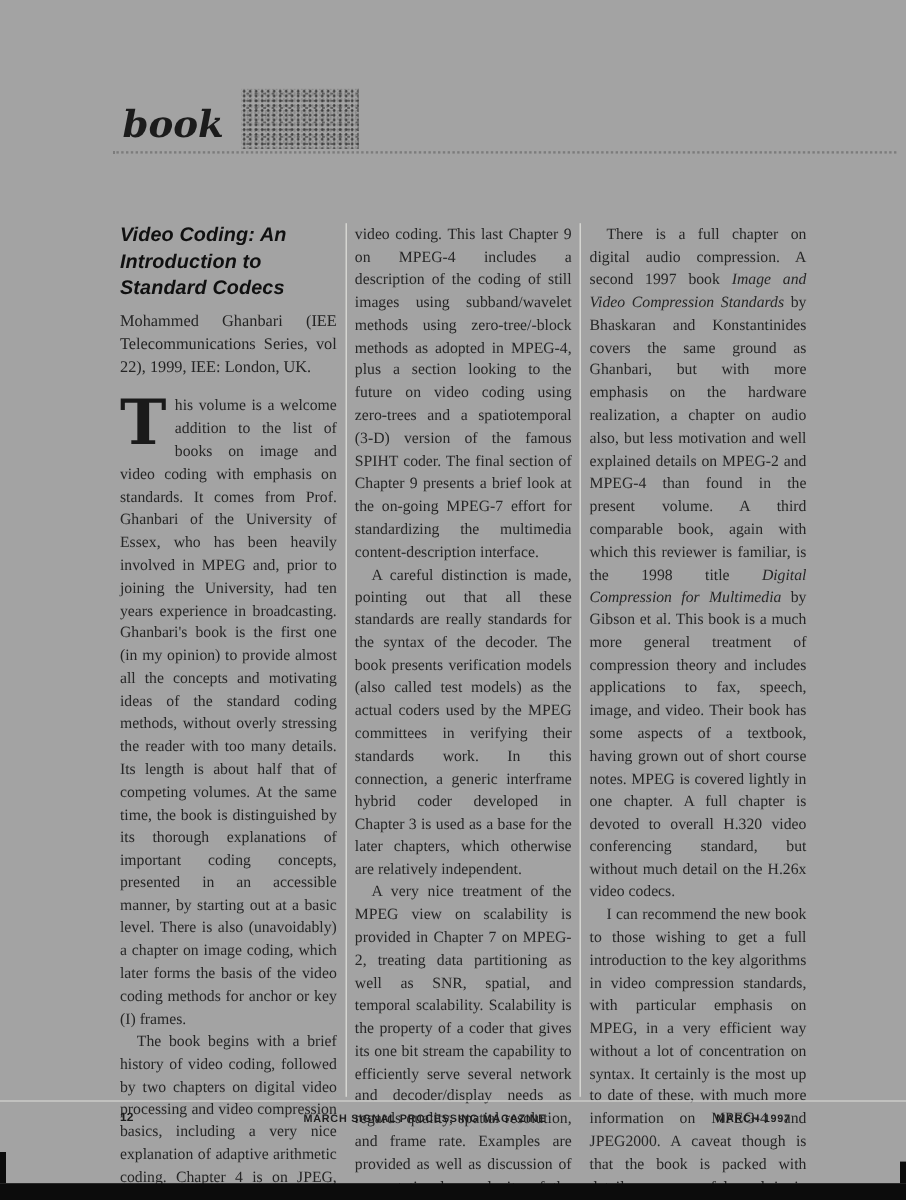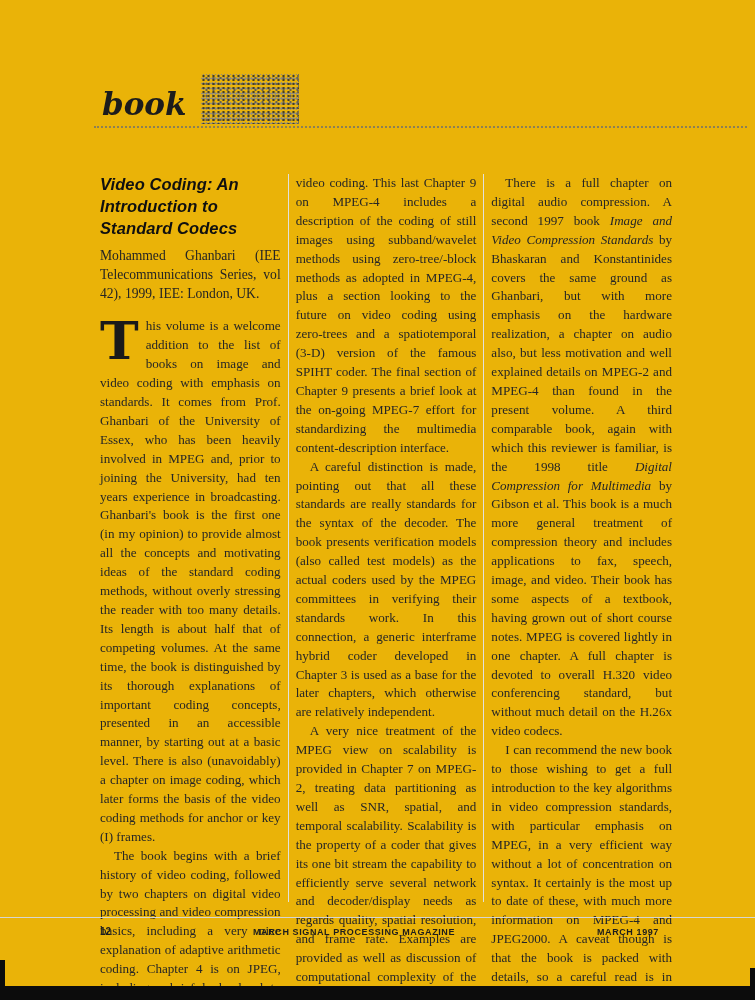--- a/index.html
+++ b/index.html
@@ -1,18 +1,18 @@
 <!DOCTYPE html>
 <html><head>
 <meta charset="utf-8">
 <style>
   html,body{margin:0;padding:0;background:#e9e9e7;}
   .page{
     position:relative;width:755px;height:1000px;margin:0 auto;
-    background:#eab308;overflow:hidden;
+    background:#a3a3a3;overflow:hidden;
     font-family:"Liberation Serif",serif;color:#242424;
   }
   
   .masthead{position:absolute;top:68px;left:102px;height:56px;display:flex;align-items:flex-end;}
   .book-word{
     font-family:"DejaVu Serif",serif;font-style:italic;font-weight:bold;
     font-size:31px;line-height:1;color:#1c1c1c;padding-bottom:4px;
   }
   .reviews-graphic{
     width:97px;height:50px;margin-left:14px;
@@ -24,21 +24,21 @@
     background-position:0 0,2px 1px,1px 2px;
     border-right:1px dashed #666;
     opacity:.85;
   }
   .dotted-rule{
     position:absolute;top:126px;left:94px;right:8px;height:0;
     border-top:2px dotted #6f6f6f;opacity:.75;
   }
   
   .columns{
-    position:absolute;top:174px;left:100px;width:572px;height:728px;
+    position:absolute;top:186px;left:100px;width:572px;height:728px;
     display:flex;
   }
   .col{flex:1;min-width:0;}
   .col-divider{width:1px;background:#e1e1dd;margin:0 7px;}
   h1{
     margin:0 0 7px 0;
     font-family:"Liberation Sans",sans-serif;font-style:italic;font-weight:bold;
     font-size:16.5px;line-height:1.32;color:#101010;letter-spacing:.1px;
   }
   .byline{
@@ -79,21 +79,21 @@
 
   <div class="masthead">
     <span class="book-word">book</span>
     <div class="reviews-graphic"></div>
   </div>
   <div class="dotted-rule"></div>
 
   <div class="columns">
     <div class="col">
       <h1>Video Coding: An Introduction to Standard Codecs</h1>
-      <p class="byline">Mohammed Ghanbari (IEE Telecommunications Series, vol 42), 1999, IEE: London, UK.</p>
+      <p class="byline">Mohammed Ghanbari (IEE Telecommunications Series, vol 22), 1999, IEE: London, UK.</p>
       <div class="paras">
           <p><span class="dropcap">T</span><span>his volume is a welcome addition to the list of books on image and video coding with emphasis on standards. It comes from Prof. Ghanbari of the University of Essex, who has been heavily involved in MPEG and, prior to joining the University, had ten years experience in broadcasting. Ghanbari's book is the first one (in my opinion) to provide almost all the concepts and motivating ideas of the standard coding methods, without overly stressing the reader with too many details. Its length is about half that of competing volumes. At the same time, the book is distinguished by its thorough explanations of important coding concepts, presented in an accessible manner, by starting out at a basic level. There is also (unavoidably) a chapter on image coding, which later forms the basis of the video coding methods for anchor or key (I) frames.</span></p>
           <p class="indent"><span>The book begins with a brief history of video coding, followed by two chapters on digital video processing and video compression basics, including a very nice explanation of adaptive arithmetic coding. Chapter 4 is on JPEG, including a brief look ahead to JPEG 2000, not yet finalized at the writing of this book. Then come Chapters 5-9 on the current video standards: H.261 for videoconferencing, MPEG-1 for multimedia, MPEG-2 for digital television (DTV and HDTV), H.263 for video telephony (including new information on H.263+ and H.263L), and MPEG-4 for content-based (objects)</span></p>
         </div>
     </div>
     <div class="col-divider"></div>
     <div class="col">
       <div class="paras">
           <p><span>video coding. This last Chapter 9 on MPEG-4 includes a description of the coding of still images using subband/wavelet methods using zero-tree/-block methods as adopted in MPEG-4, plus a section looking to the future on video coding using zero-trees and a spatiotemporal (3-D) version of the famous SPIHT coder. The final section of Chapter 9 presents a brief look at the on-going MPEG-7 effort for standardizing the multimedia content-description interface.</span></p>
           <p class="indent"><span>A careful distinction is made, pointing out that all these standards are really standards for the syntax of the decoder. The book presents verification models (also called test models) as the actual coders used by the MPEG committees in verifying their standards work. In this connection, a generic interframe hybrid coder developed in Chapter 3 is used as a base for the later chapters, which otherwise are relatively independent.</span></p>

